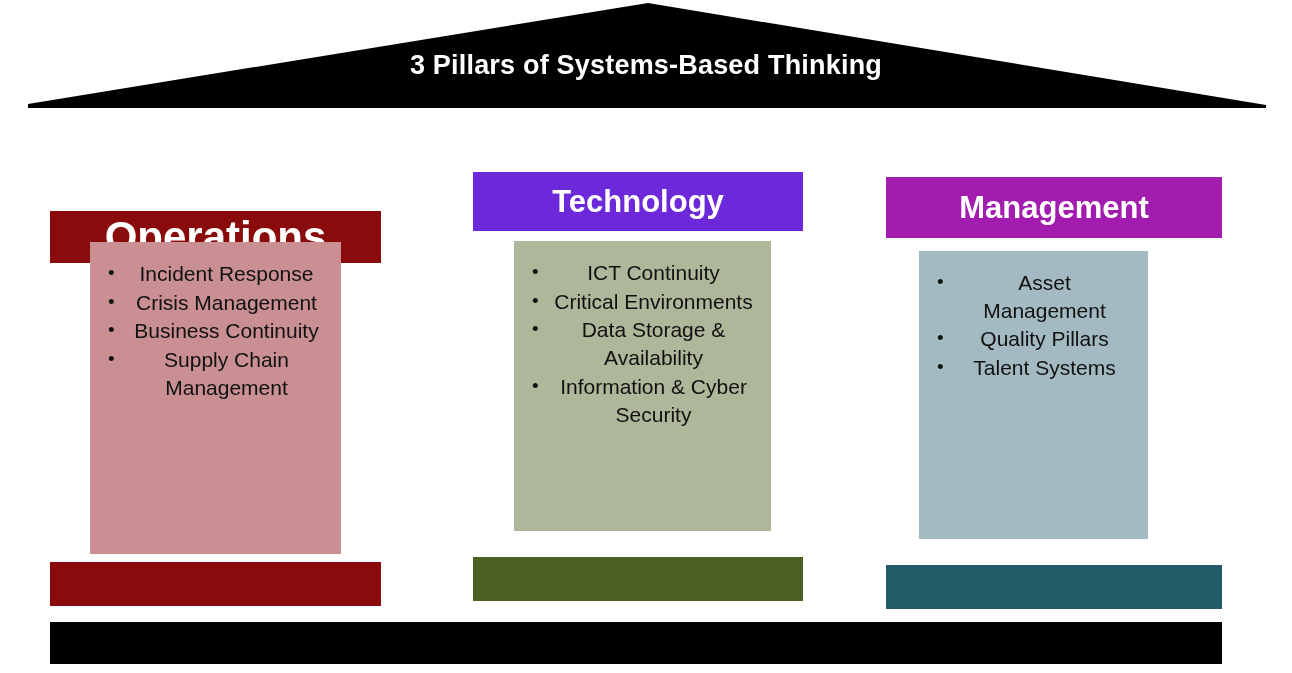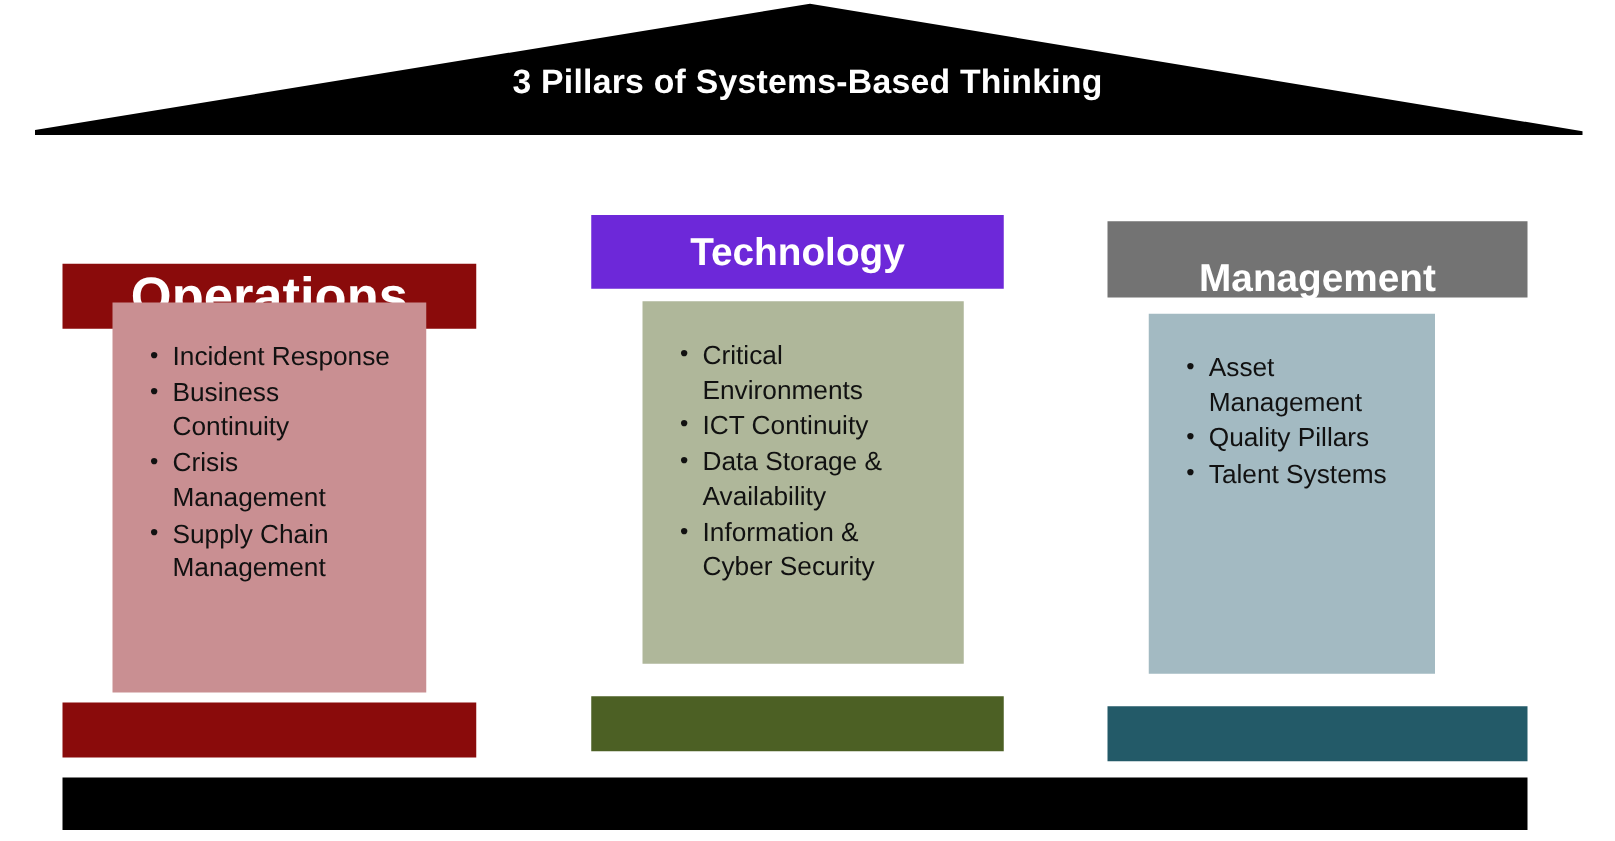--- a/index.html
+++ b/index.html
@@ -62,22 +62,23 @@
     position: absolute;
     box-sizing: border-box;
     padding: 18px 14px 10px 14px;
   }
   .pillar-base {
     position: absolute;
     left: 0;
   }
   .bullets {
     list-style: none;
-    margin: 12px;
+    margin: 0;
     padding: 0;
+    text-align: center;
   }
   .bullets li {
     position: relative;
     padding-left: 22px;
     color: #111111;
     font-size: 21px;
     line-height: 1.32;
     margin: 0 0 1px 0;
   }
   .bullets li::before {
@@ -130,45 +131,45 @@
     <div id="roof-title">3 Pillars of Systems-Based Thinking</div>
   </div>
 
   <div class="pillar" id="pillar-operations">
     <div class="pillar-cap" style="background:#8a0b0b;">
       <span>Operations</span>
     </div>
     <div class="pillar-body" style="background:#c98f92;">
       <ul class="bullets">
         <li>Incident Response</li>
+        <li>Crisis Management</li>
         <li>Business Continuity</li>
-        <li>Crisis Management</li>
         <li>Supply Chain Management</li>
       </ul>
     </div>
     <div class="pillar-base" style="background:#8a0b0b;"></div>
   </div>
 
   <div class="pillar" id="pillar-technology">
     <div class="pillar-cap" style="background:#6d28d9;">
       <span>Technology</span>
     </div>
     <div class="pillar-body" style="background:#afb79a;">
       <ul class="bullets">
+        <li>ICT Continuity</li>
         <li>Critical Environments</li>
-        <li>ICT Continuity</li>
         <li>Data Storage &amp; Availability</li>
         <li>Information &amp; Cyber Security</li>
       </ul>
     </div>
     <div class="pillar-base" style="background:#4c6024;"></div>
   </div>
 
   <div class="pillar" id="pillar-management">
-    <div class="pillar-cap" style="background:#737373;align-items:flex-end;">
+    <div class="pillar-cap" style="background:#a21caf;">
       <span>Management</span>
     </div>
     <div class="pillar-body" style="background:#a3bac2;">
       <ul class="bullets">
         <li>Asset Management</li>
         <li>Quality Pillars</li>
         <li>Talent Systems</li>
       </ul>
     </div>
     <div class="pillar-base" style="background:#235a68;"></div>

